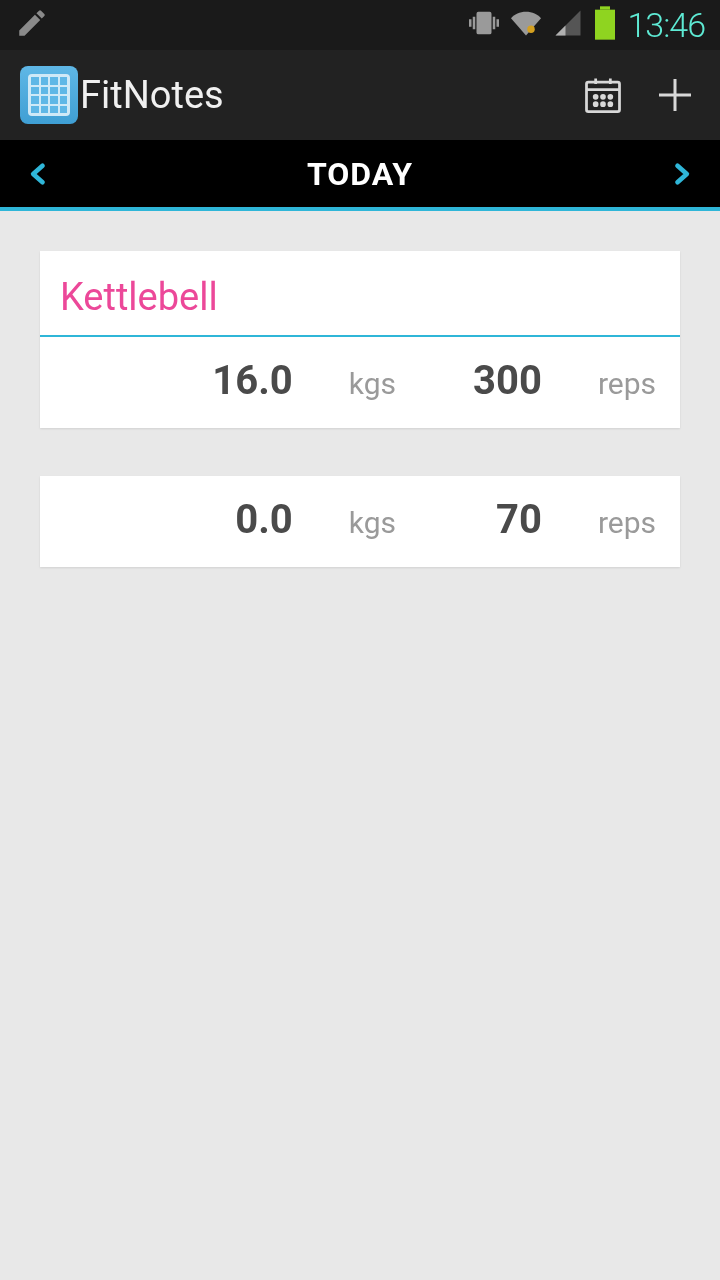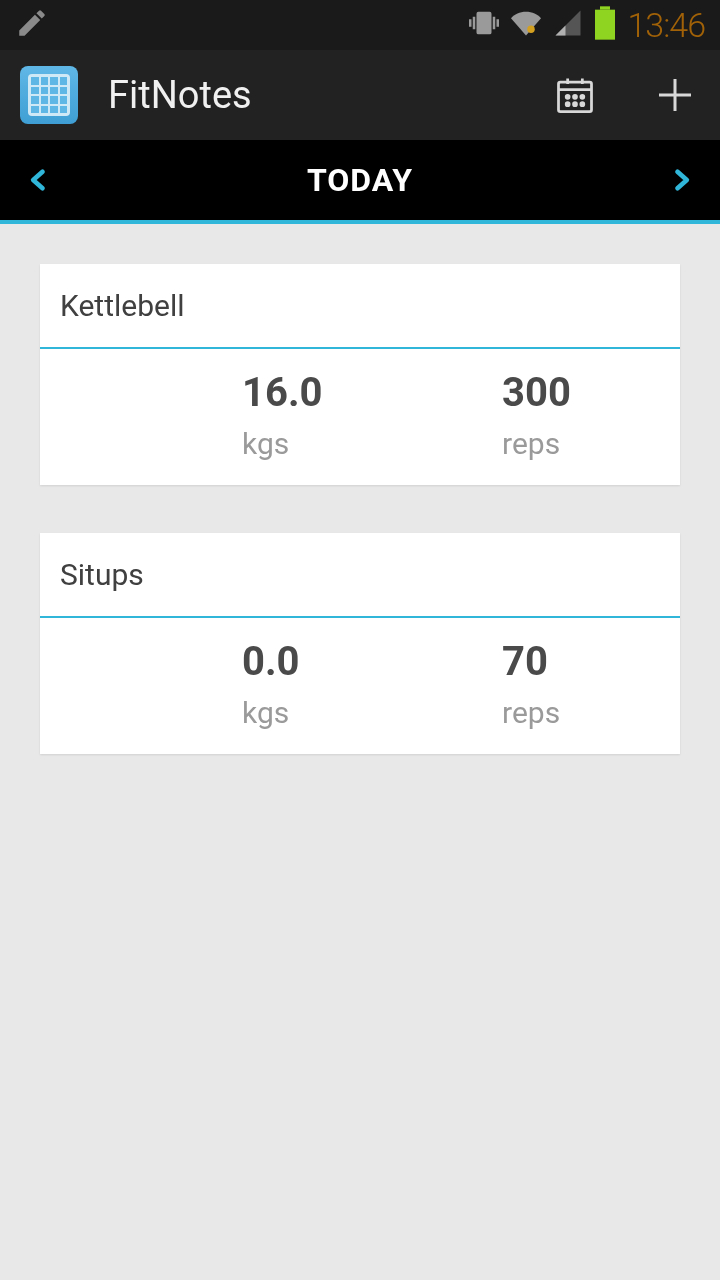--- a/index.html
+++ b/index.html
@@ -14,28 +14,28 @@
       height: 50px;
       background: #1a1a1a;
       display: flex;
       align-items: center;
       justify-content: space-between;
       padding: 0 15px;
       color: #c0c0c0;
     }
     .status-left { display: flex; align-items: center; gap: 12px; }
     .status-right { display: flex; align-items: center; gap: 12px; }
-    .clock { font-size: 34px; color: #a16207; font-weight: 300; letter-spacing: -1px; }
+    .clock { font-size: 34px; color: #5eead4; font-weight: 300; letter-spacing: -1px; }
     .app-bar {
       height: 90px;
       background: #222;
       display: flex;
       align-items: center;
       padding: 0 20px;
-      gap: 30px;
+      gap: 2px;
     }
     .app-icon {
       width: 58px; height: 58px;
       background: linear-gradient(#5fb7e6, #3f9fd4);
       border-radius: 8px;
       display: flex; align-items: center; justify-content: center;
     }
     .app-icon-inner {
       width: 42px; height: 42px;
       background: #cfe9f7;
@@ -48,21 +48,21 @@
     }
     .app-icon-inner div { background: #5fb7e6; }
     .app-title {
       font-size: 38px;
       color: #f0f0f0;
       font-weight: 400;
       flex: 1;
     }
     .appbar-action { width: 50px; height: 50px; display: flex; align-items: center; justify-content: center; margin-left: 20px; }
     .date-nav {
-      height: 84px;
+      height: 71px;
       background: #000;
       display: flex;
       align-items: center;
       justify-content: space-between;
       padding: 0 25px;
       border-bottom: 4px solid #2fb6d8;
     }
     .date-label {
       color: #fff;
       font-size: 32px;
@@ -70,34 +70,34 @@
       letter-spacing: 1px;
     }
     .chevron { color: #2fb6d8; display: flex; align-items: center; }
     .content { padding: 40px; }
     .card {
       background: #fff;
       box-shadow: 0 1px 2px rgba(0,0,0,0.1);
       margin-bottom: 48px;
     }
     .card-header {
-      padding: 24px 20px 24px;
-      font-size: 30px;
-      color: #404040;
+      padding: 24px 20px 16px;
+      font-size: 38px;
+      color: #ec4899;
       font-weight: 400;
       border-bottom: 2px solid #2fb6d8;
     }
     .card-row {
       display: flex;
       justify-content: flex-end;
       align-items: baseline;
       padding: 20px 24px 24px;
       gap: 60px;
     }
-    .metric { display: flex; align-items: baseline; gap: 10px; min-width: 200px; justify-content: flex-end; flex-direction: column; }
+    .metric { display: flex; align-items: baseline; gap: 10px; min-width: 200px; justify-content: flex-end; }
     .value { font-size: 40px; font-weight: 700; color: #4a4a4a; }
     .unit { font-size: 30px; color: #9a9a9a; font-weight: 400; margin-left: 46px; }
   </style>
 </head>
 <body>
 
 <div class="status-bar">
   <div class="status-left">
     <span>
       <svg width="34" height="34" viewBox="0 0 24 24" fill="#8a8a8a">
@@ -201,21 +201,20 @@
         <span class="unit">kgs</span>
       </div>
       <div class="metric">
         <span class="value">300</span>
         <span class="unit">reps</span>
       </div>
     </div>
   </div>
 
   <div class="card">
-    <div class="card-header">Situps</div>
     <div class="card-row">
       <div class="metric">
         <span class="value">0.0</span>
         <span class="unit">kgs</span>
       </div>
       <div class="metric">
         <span class="value">70</span>
         <span class="unit">reps</span>
       </div>
     </div>

